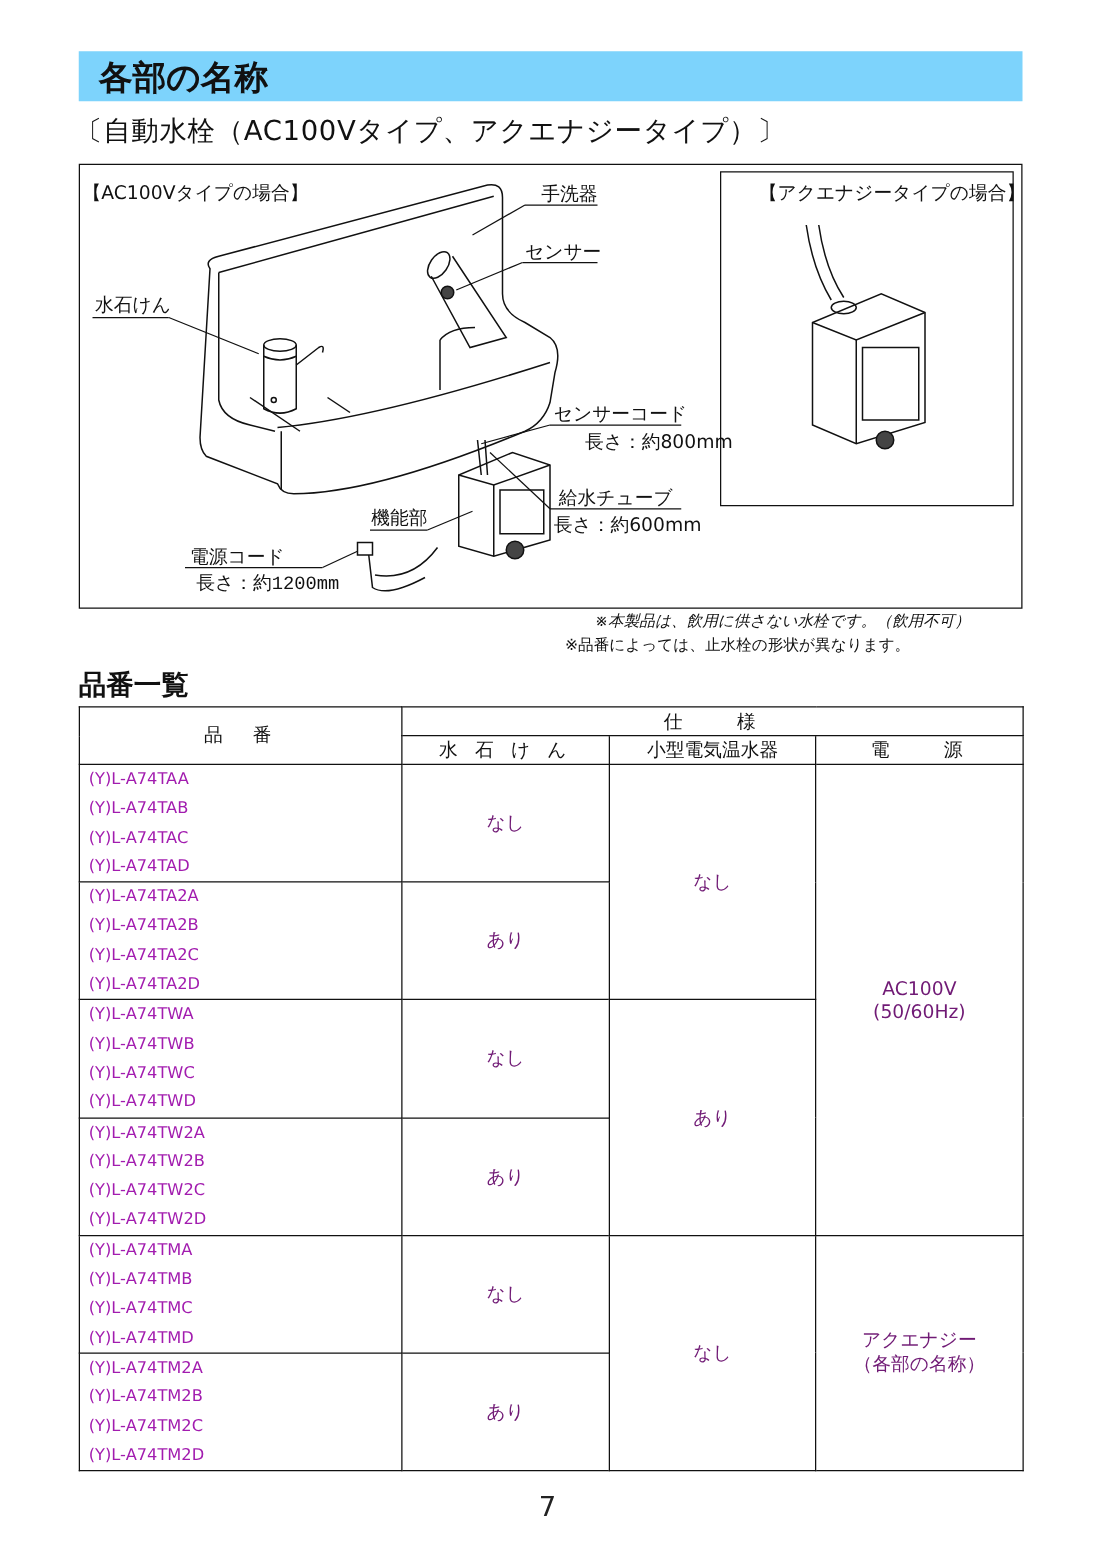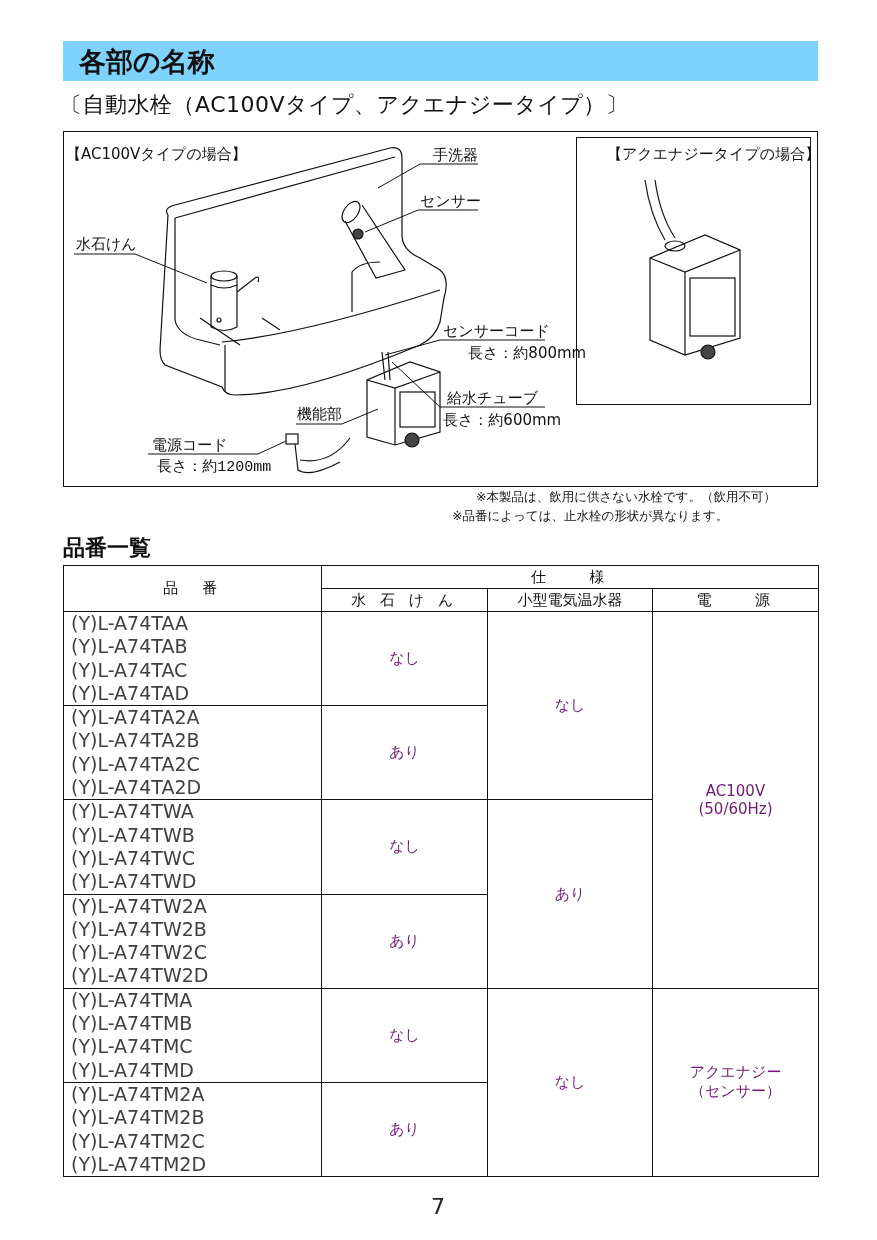--- a/index.html
+++ b/index.html
@@ -15,21 +15,21 @@
   .inner-box { position:absolute; left:576px; top:137px; width:235px; height:268px;
                border:1.3px solid #111; box-sizing:border-box; }
   .callout { position:absolute; font-size:15px; white-space:nowrap; }
   .note { position:absolute; font-size:12.5px; white-space:nowrap; }
   .h2 { position:absolute; left:63px; top:533px; font-size:22px; font-weight:bold; }
   table.spec { position:absolute; left:63px; top:565px; width:755px; border-collapse:collapse;
                font-size:15px; table-layout:fixed;padding-left:22px; }
   table.spec td, table.spec th { border:1.3px solid #111; font-weight:normal; padding:0;
                vertical-align:middle; }
   table.spec th { height:22px; text-align:center; letter-spacing:0.3em; }
-  table.spec td.models { padding-left:7px; line-height:23.3px; font-size:19px; color:#404040;margin-top:33px; }
+  table.spec td.models { padding-left:7px; line-height:23.3px; font-size:13px; color:#a21caf;margin-top:33px; }
   table.spec td.c { text-align:center; color:#701a75; }
   .models div { height:23.3px; }
   .pagenum { position:absolute; left:431px; top:1194px; font-size:22px; color:#222; }
   svg.art { position:absolute; left:0; top:0; }
 </style>
 </head>
 <body>
 
 <div class="title-bar">
   <span>各部の名称</span>
@@ -113,21 +113,21 @@
 <div class="callout" style="left:420px;top:192px;">センサー</div>
 <div class="callout" style="left:76px;top:235px;">水石けん</div>
 <div class="callout" style="left:443px;top:322px;">センサーコード</div>
 <div class="callout" style="left:443px;top:344px;margin-left:25px;">長さ：約800mm</div>
 <div class="callout" style="left:447px;top:389px;">給水チューブ</div>
 <div class="callout" style="left:443px;top:411px;">長さ：約600mm</div>
 <div class="callout" style="left:297px;top:405px;">機能部</div>
 <div class="callout" style="left:152px;top:436px;">電源コード</div>
 <div class="callout" style="left:157px;top:457px;font-family:Liberation Mono, monospace;">長さ：約1200mm</div>
 
-<div class="note" style="left:476px;top:489px;">※本製品は、飲用に供さない水栓です。（飲用不可）</div>
+<div class="note" style="left:476px;top:489px;font-style:italic;">※本製品は、飲用に供さない水栓です。（飲用不可）</div>
 <div class="note" style="left:452px;top:508px;">※品番によっては、止水栓の形状が異なります。</div>
 
 <div class="h2">品番一覧</div>
 
 <table class="spec">
   <colgroup>
       <col style="width:258px">
       <col style="width:166px">
       <col style="width:165px">
       <col style="width:166px">
@@ -193,21 +193,21 @@
     <td class="models">
       <div>(Y)L-A74TMA</div>
           <div>(Y)L-A74TMB</div>
           <div>(Y)L-A74TMC</div>
           <div>(Y)L-A74TMD</div>
     </td>
     <td class="c">なし</td>
     <td class="c" rowspan="2">なし</td>
     <td class="c" rowspan="2">
       <div>アクエナジー</div>
-          <div>（センサー）</div>
+          <div>（各部の名称）</div>
     </td>
   </tr>
 
   <tr>
     <td class="models">
       <div>(Y)L-A74TM2A</div>
           <div>(Y)L-A74TM2B</div>
           <div>(Y)L-A74TM2C</div>
           <div>(Y)L-A74TM2D</div>
     </td>

